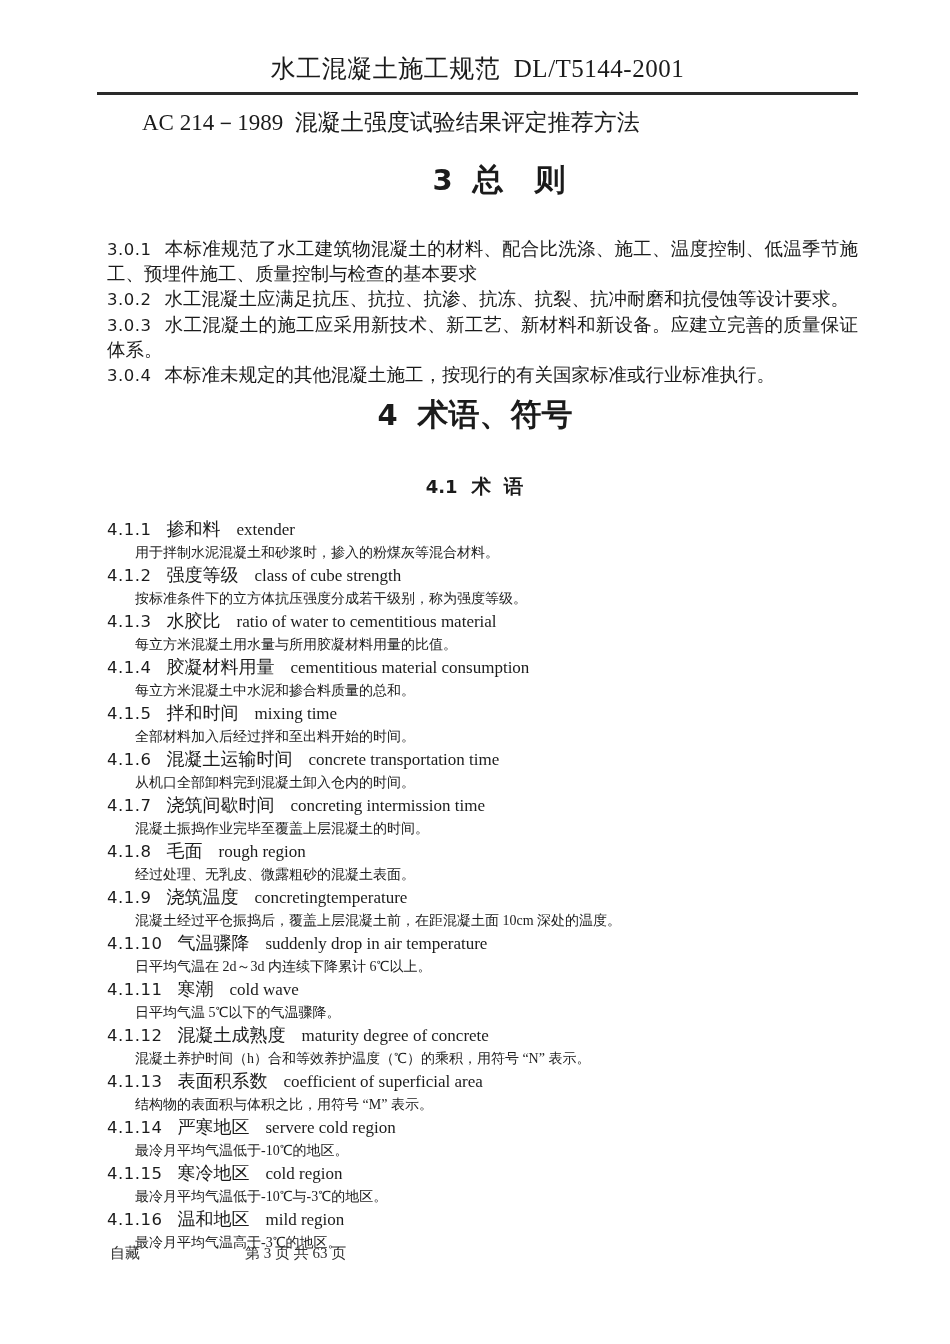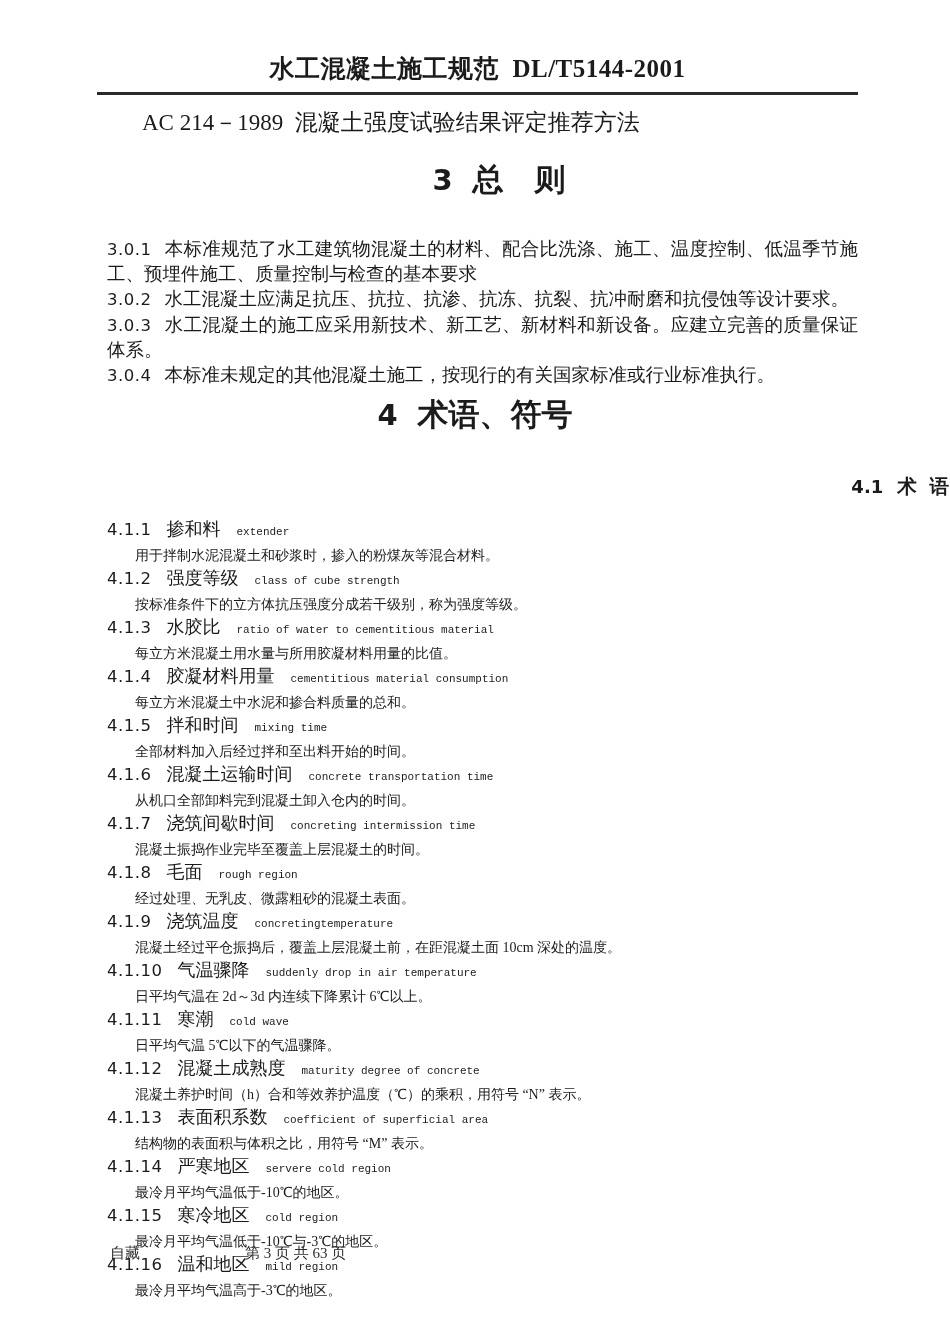--- a/index.html
+++ b/index.html
@@ -16,21 +16,21 @@
   
   .header {
     margin: 0 92px 0 97px;
     padding-top: 52px;
     padding-bottom: 7px;
     border-bottom: 3px solid #2a2a2a;
     text-align: center;
   }
   .header-title {
     font-size: 25px;
-    font-weight: bold;
+    font-weight: normal;
     white-space: pre;
     letter-spacing: 0.5px;
   }
 
   
   .ref-line {
     margin: 16px 92px 0 142px;
     font-size: 23px;
     line-height: 24px;
     white-space: pre;
@@ -57,35 +57,35 @@
   }
   .num {
     font-family: "DejaVu Sans", "Liberation Sans", sans-serif;
     font-weight: normal;
     font-size: 16.5px;
     margin-right: 13px;
     letter-spacing: 0.5px;
   }
 
   
-  .h2 { text-align: right; font-weight: bold; font-size: 19.5px; margin: 38px 0 0 0; line-height: 26px; }
+  .h2 { text-align: center; font-weight: bold; font-size: 19.5px; margin: 38px 0 0 0; line-height: 26px; }
   .h2-num {
     font-family: "DejaVu Sans", "Liberation Sans", sans-serif;
     font-size: 18px;
     margin-right: 14px;
   }
   .h2-title { white-space: pre; letter-spacing: 1px; }
 
   
   .terms { margin: 18px 92px 0 107px; }
   .term-head { margin: 0; font-size: 18px; line-height: 23px; white-space: nowrap; }
   .term-cn { margin-left: 2px; margin-right: 16px; }
   .term-en {
-    font-family: Liberation Mono, monospace;
-    font-size: 11px;
+    font-family: Liberation Serif, serif;
+    font-size: 17px;
   }
   .term-def { margin: 0; padding-left: 28px; font-size: 14px; line-height: 23px; }
 
   
   .footer {
     position: absolute;
     top: 1244px; left: 0;
     width: 100%;
     font-size: 15px;
     color: #2e2e2e;

